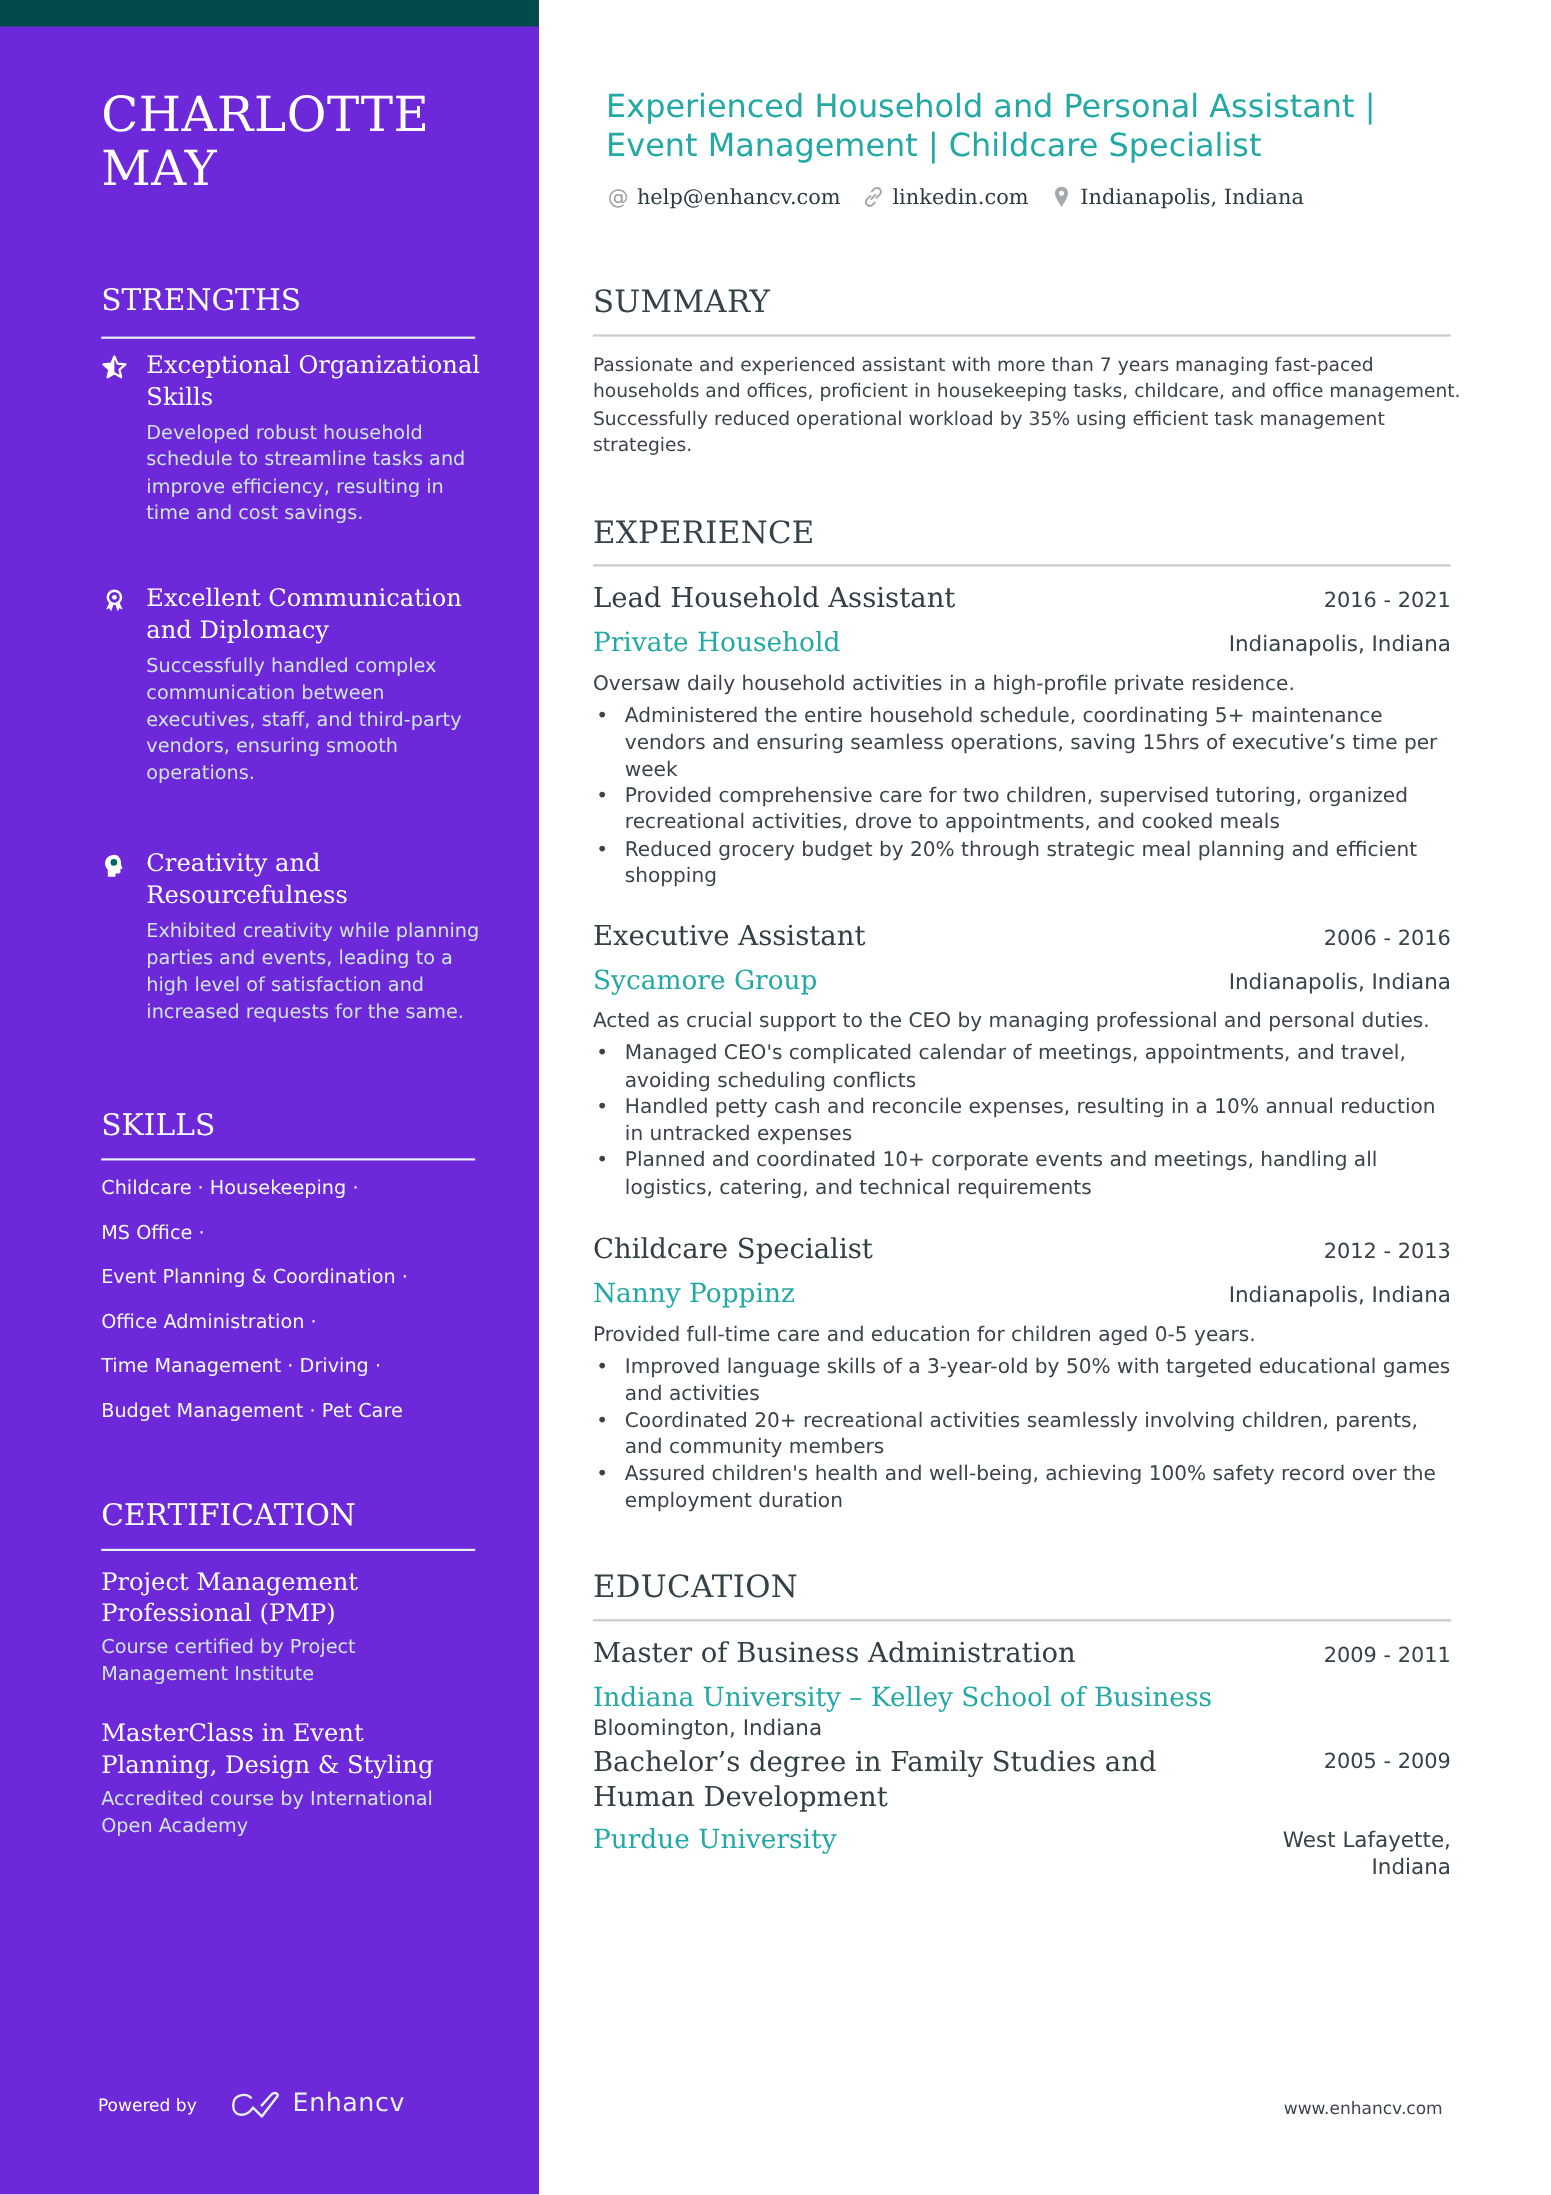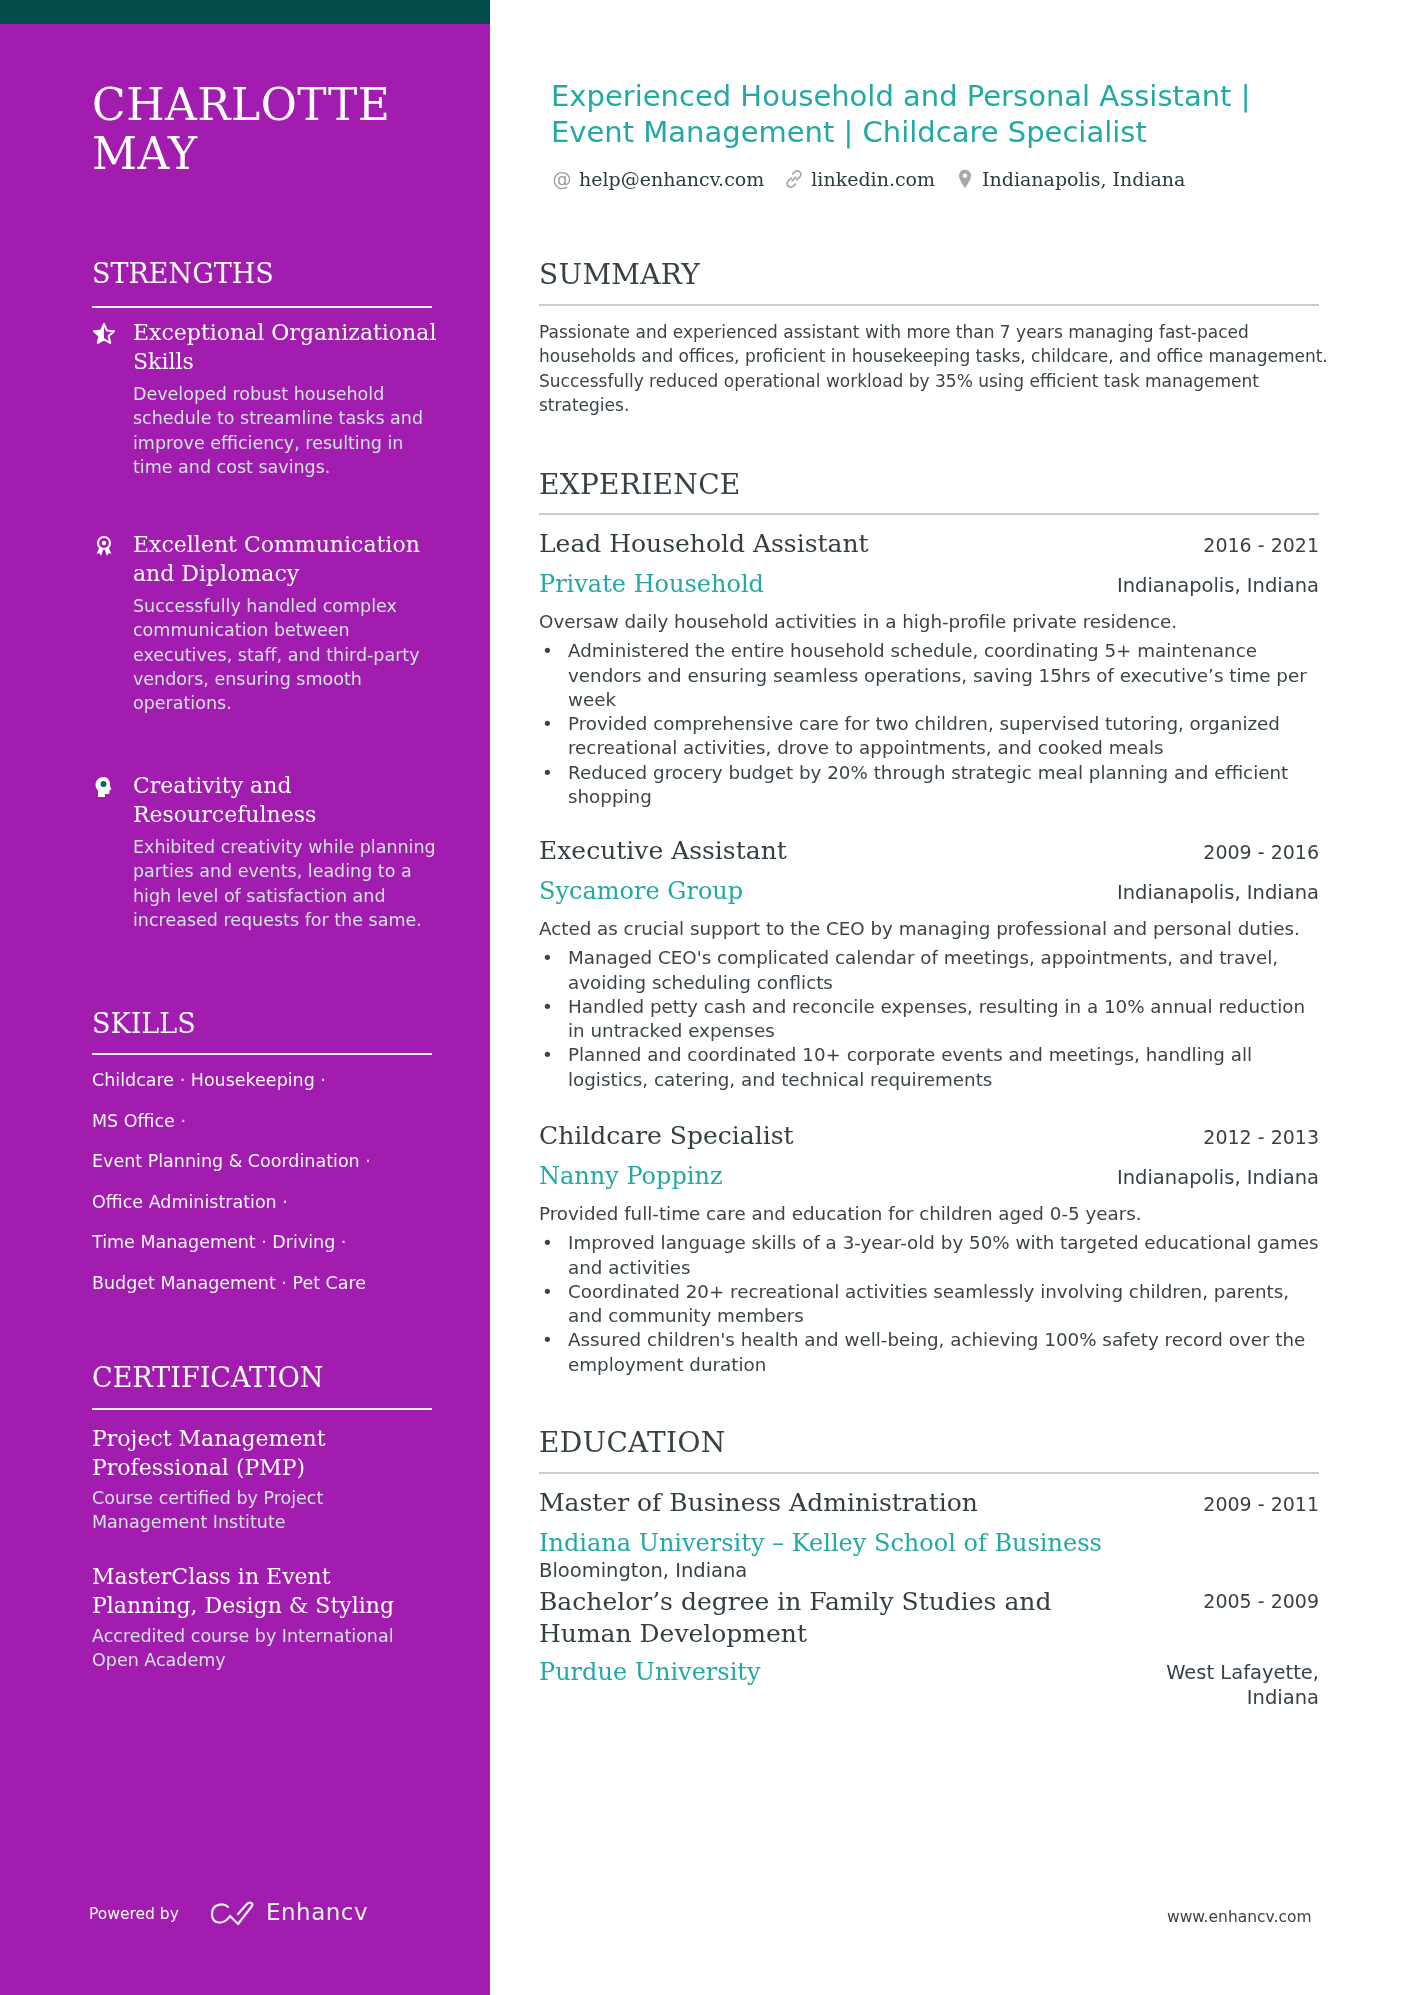--- a/index.html
+++ b/index.html
@@ -1,18 +1,18 @@
 <!DOCTYPE html>
 <html><head>
 <meta charset="utf-8">
 <style>
   * { box-sizing: border-box; margin: 0; padding: 0; }
   html, body { width: 1410px; height: 1995px; background: #ffffff; overflow: hidden; }
   body { position: relative; font-family: "DejaVu Sans", sans-serif; }
-  .sidebar { position: absolute; left: 0; top: 0; width: 490px; height: 1995px; background: #a21caf; color: #fff; }
+  .sidebar { position: absolute; left: 0; top: 0; width: 490px; height: 1995px; background: #6d28d9; color: #fff; }
   .topbar { position: absolute; left: 0; top: 0; width: 490px; height: 24px; background: #014b4a; }
   .serif { font-family: "DejaVu Serif", serif; }
   .name { position: absolute; left: 92px; top: 80px; font-size: 44px; line-height: 49px; letter-spacing: 0.5px; font-weight: normal; }
   .side-sec-title { position: absolute; left: 92px; font-size: 27px; line-height: 32px; }
   .side-rule { position: absolute; left: 92px; width: 340px; height: 2px; background: #e6f0ef; }
   .strength { position: absolute; left: 92px; width: 345px; }
   .strength .icon { position: absolute; left: 0; top: 4px; width: 24px; height: 24px; }
   .strength .title { margin-left: 41px; font-family: "DejaVu Serif", serif; font-size: 22px; line-height: 29px; color: #fff; }
   .strength .desc { margin-left: 41px; margin-top: 6px; font-size: 17.5px; line-height: 24.3px; color: #cfe3e1; }
   .skills { position: absolute; left: 92px; top: 1068px; width: 345px; }
@@ -154,21 +154,21 @@
   <ul class="bullets">
     <li>Administered the entire household schedule, coordinating 5+ maintenance vendors and ensuring seamless operations, saving 15hrs of executive’s time per week</li>
     <li>Provided comprehensive care for two children, supervised tutoring, organized recreational activities, drove to appointments, and cooked meals</li>
     <li>Reduced grocery budget by 20% through strategic meal planning and efficient shopping</li>
   </ul>
 </div>
 
 <div class="entry" style="top:835px;">
   <div class="row">
       <span class="role">Executive Assistant</span>
-      <span class="dates">2009 - 2016</span>
+      <span class="dates">2006 - 2016</span>
     </div>
   <div class="row" style="margin-top:8px;gap:20px;">
       <span class="org">Sycamore Group</span>
       <span class="loc">Indianapolis, Indiana</span>
     </div>
   <div class="lead">Acted as crucial support to the CEO by managing professional and personal duties.</div>
   <ul class="bullets">
     <li>Managed CEO's complicated calendar of meetings, appointments, and travel, avoiding scheduling conflicts</li>
     <li>Handled petty cash and reconcile expenses, resulting in a 10% annual reduction in untracked expenses</li>
     <li>Planned and coordinated 10+ corporate events and meetings, handling all logistics, catering, and technical requirements</li>

